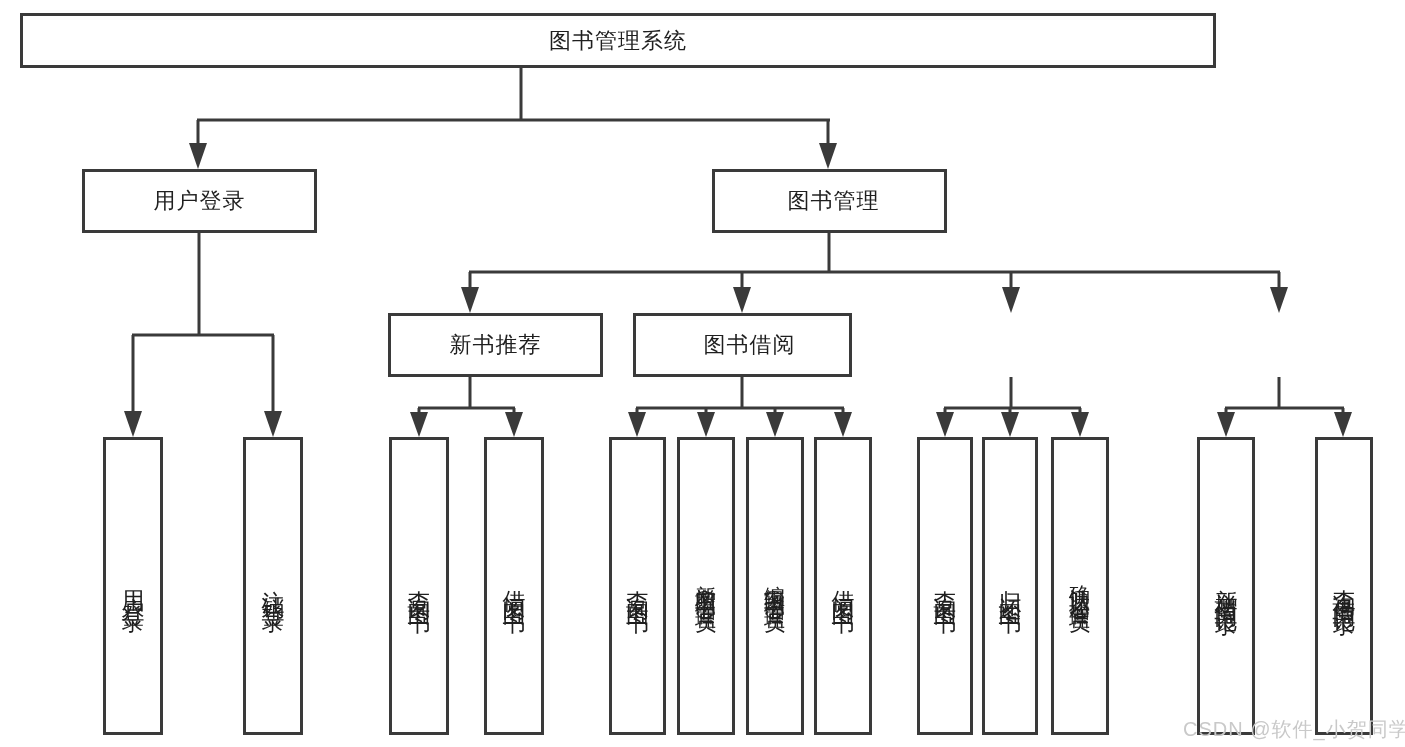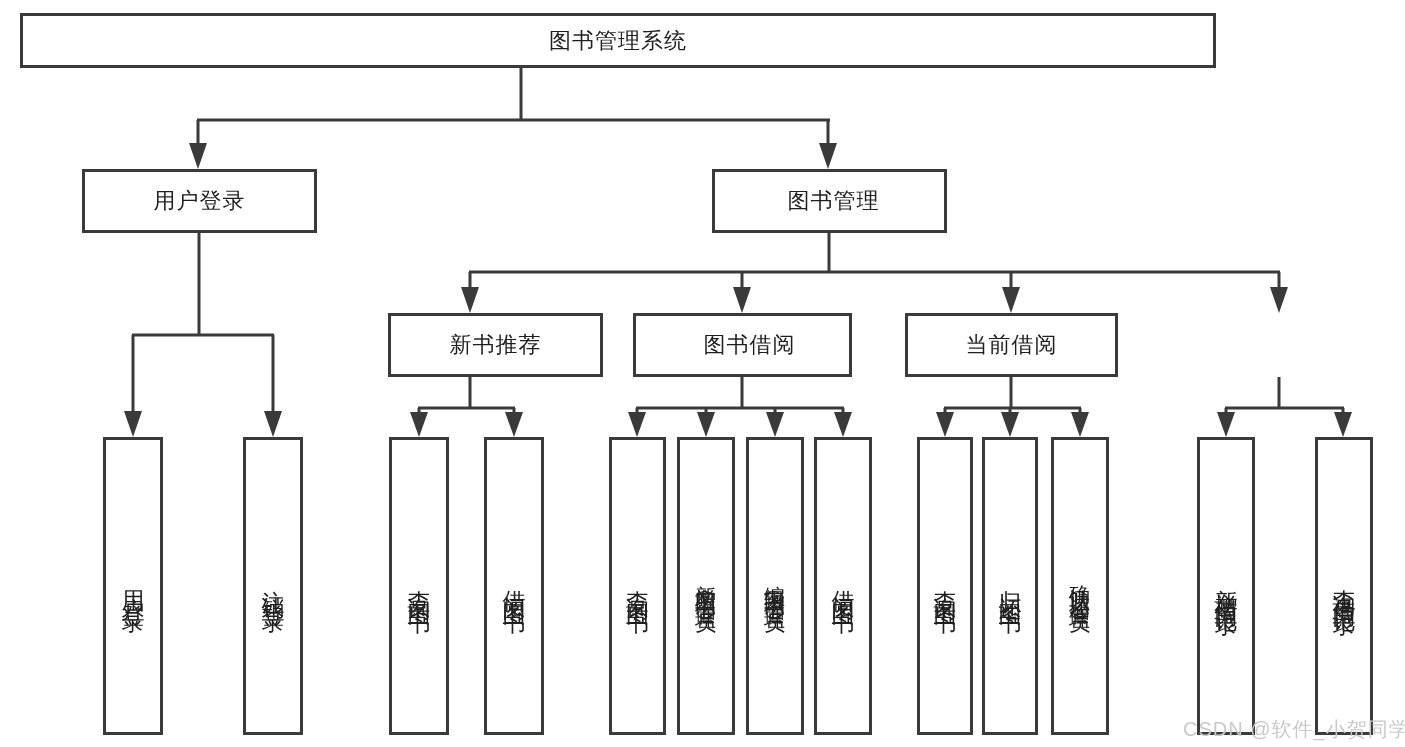--- a/index.html
+++ b/index.html
@@ -104,23 +104,20 @@
   <div class="box" style="left:712px;top:169px;width:235px;height:64px;padding-left:8px;">
     <span class="hlabel">图书管理</span>
   </div>
 
   <div class="box" style="left:362px;top:313px;width:215px;height:64px;margin-left:26px;">
     <span class="hlabel">新书推荐</span>
   </div>
   <div class="box" style="left:633px;top:313px;width:219px;height:64px;padding-left:14px;">
     <span class="hlabel">图书借阅</span>
   </div>
-  <div class="box" style="left:905px;top:313px;width:213px;height:64px;">
-    <span class="hlabel">当前借阅</span>
-  </div>
 
   <div class="box leaf" style="left:103px;top:437px;width:60px;height:298px;">
     <span class="vlabel">用户登录</span>
   </div>
   <div class="box leaf" style="left:243px;top:437px;width:60px;height:298px;">
     <span class="vlabel">注销登录</span>
   </div>
 
   <div class="box leaf" style="left:389px;top:437px;width:60px;height:298px;">
     <span class="vlabel">查询图书</span>

